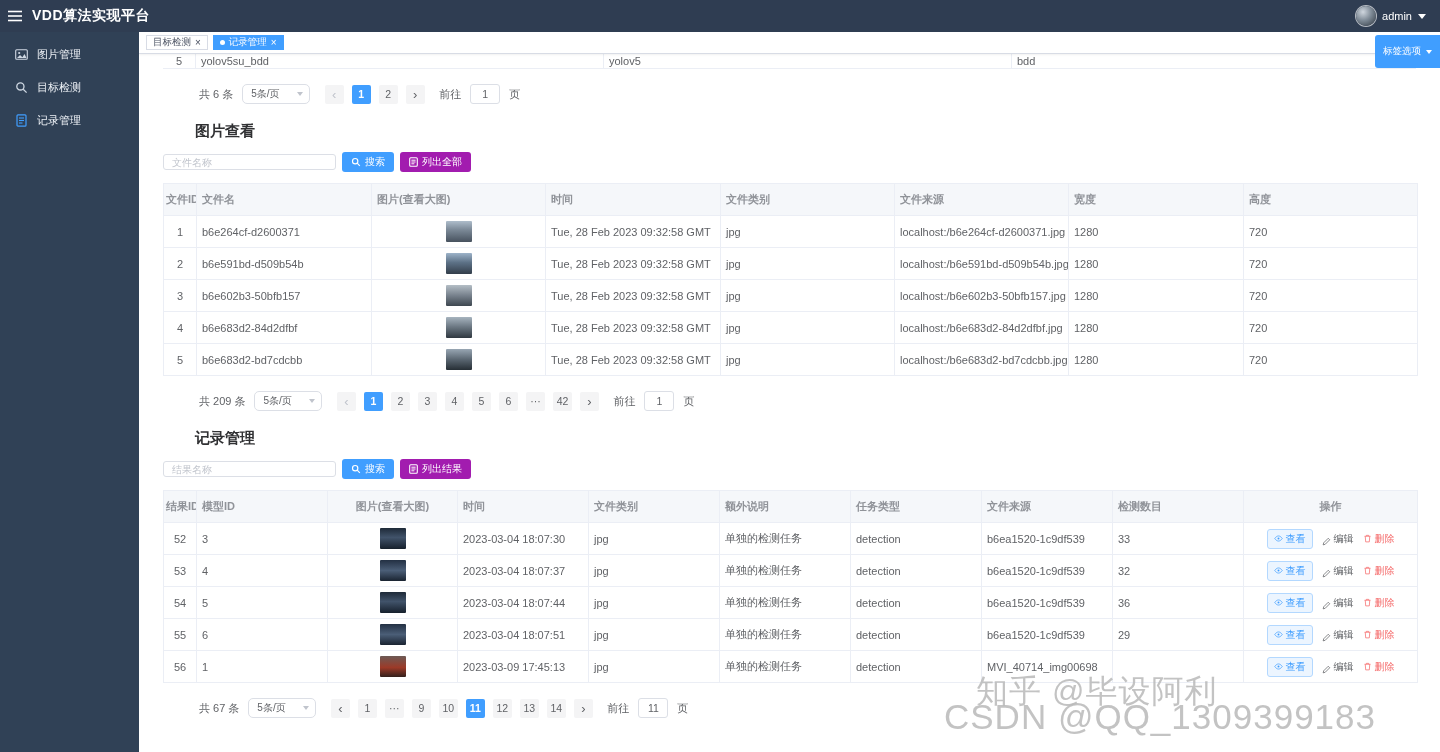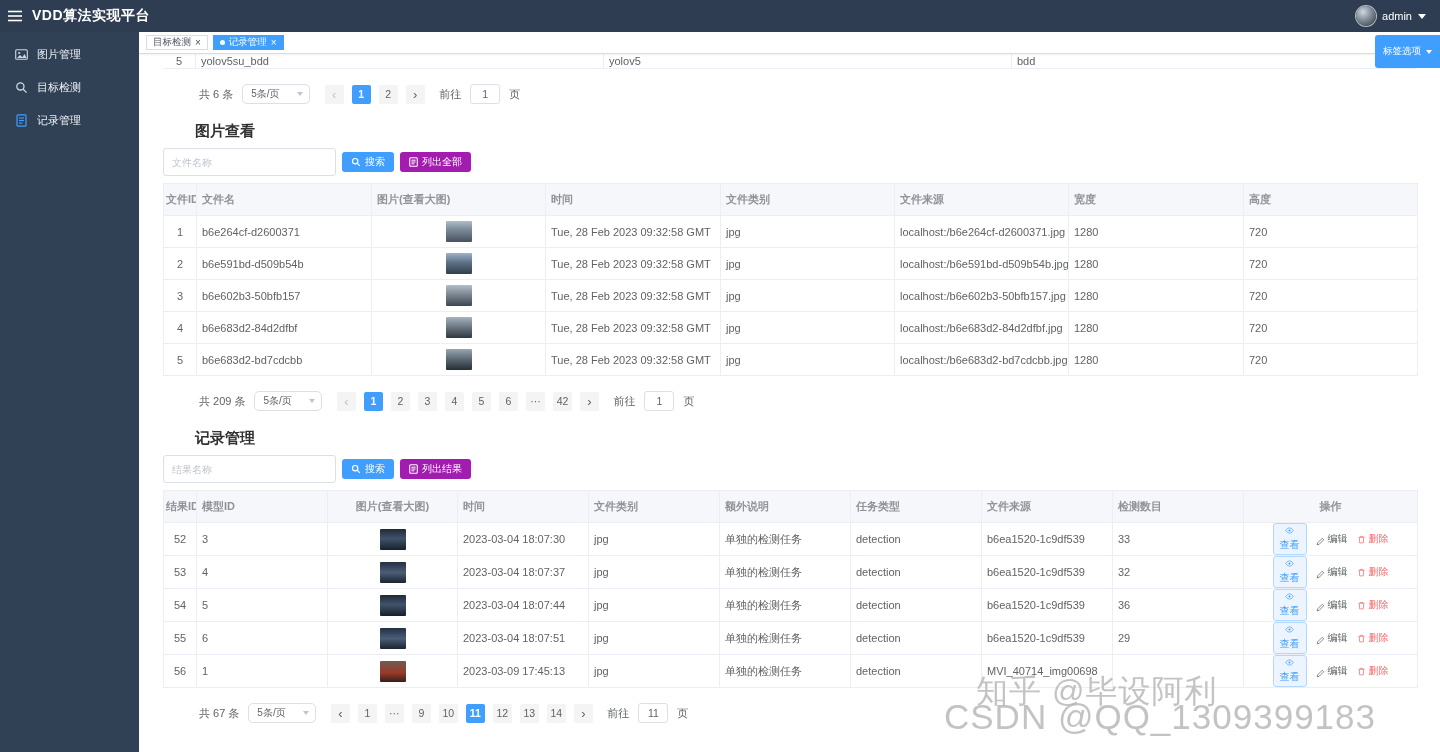--- a/index.html
+++ b/index.html
@@ -68,21 +68,21 @@
   .partial-table .pc2 { width: 408px; }
   .partial-table .pc3 { width: 408px; }
   .partial-table .pc4 { flex: 1; border-right: none; }
 
   
   .section-title { margin-top: 16px; font-size: 15px; font-weight: bold; color: #303133; height: 20px; line-height: 20px; padding-left: 32px; }
 
   
   .search-row { margin-top: 11px; display: flex; align-items: center; gap: 6px; height: 20px; }
   .search-input {
-    width: 173px; height: 28px; border: 1px solid #dcdfe6; border-radius: 3px;
+    width: 173px; height: 16px; border: 1px solid #dcdfe6; border-radius: 3px;
     padding: 0 8px; font-size: 10px; color: #606266; outline: none;
     font-family: "Liberation Sans", "DejaVu Sans", sans-serif;
   }
   .search-input::placeholder { color: #c0c4cc; }
   .btn {
     height: 20px; border: none; border-radius: 3px; padding: 0 9px;
     display: inline-flex; align-items: center; gap: 4px; font-size: 10px; color: #fff; cursor: pointer;
     font-family: "Liberation Sans", "DejaVu Sans", sans-serif; white-space: nowrap;
   }
   .btn-primary { background: #409EFF; }
@@ -100,21 +100,21 @@
   .th-c { background: linear-gradient(180deg, #b4bec6 0%, #77818c 50%, #3e4750 100%); }
   .th-d { background: linear-gradient(180deg, #a7b4bf 0%, #6e7a85 45%, #2f3840 100%); }
   .th-e { background: linear-gradient(180deg, #98a6b3 0%, #5a6671 50%, #262e35 100%); }
   .th-f { background: linear-gradient(180deg, #1e2a38 0%, #41536a 45%, #16202c 100%); }
   .th-g { background: linear-gradient(180deg, #233043 0%, #4b5e77 50%, #1a2431 100%); }
   .th-red { background: linear-gradient(180deg, #6d5a55 0%, #9c3a28 55%, #33201c 100%); }
 
   
   .actions { display: flex; align-items: center; justify-content: center; gap: 9px; }
   .act { display: inline-flex; align-items: center; gap: 3px; font-size: 10px; cursor: pointer; background: none; border: none; padding: 0; font-family: inherit; }
-  .act-view { color: #409EFF; background: #ecf5ff; border: 1px solid #b3d8ff; border-radius: 3px; padding: 2px 6px; flex-direction: column; }
+  .act-view { color: #409EFF; background: #ecf5ff; border: 1px solid #b3d8ff; border-radius: 3px; padding: 2px 6px; }
   .act-edit { color: #606266; align-items: flex-end; }
   .act-del { color: #F56C6C; }
 
   
   .pagination { margin-top: 14px; display: flex; align-items: center; height: 22px; font-size: 11px; color: #606266; gap: 5px; }
   .pg-total { margin-right: 4px; white-space: nowrap; margin-left: 36px; }
   .pg-size {
     width: 68px; height: 20px; border: 1px solid #dcdfe6; border-radius: 5px;
     display: inline-flex; align-items: center; justify-content: space-between;
     padding: 0 6px 0 8px; font-size: 10px; color: #606266; cursor: pointer; margin-right: 8px; white-space: nowrap;

